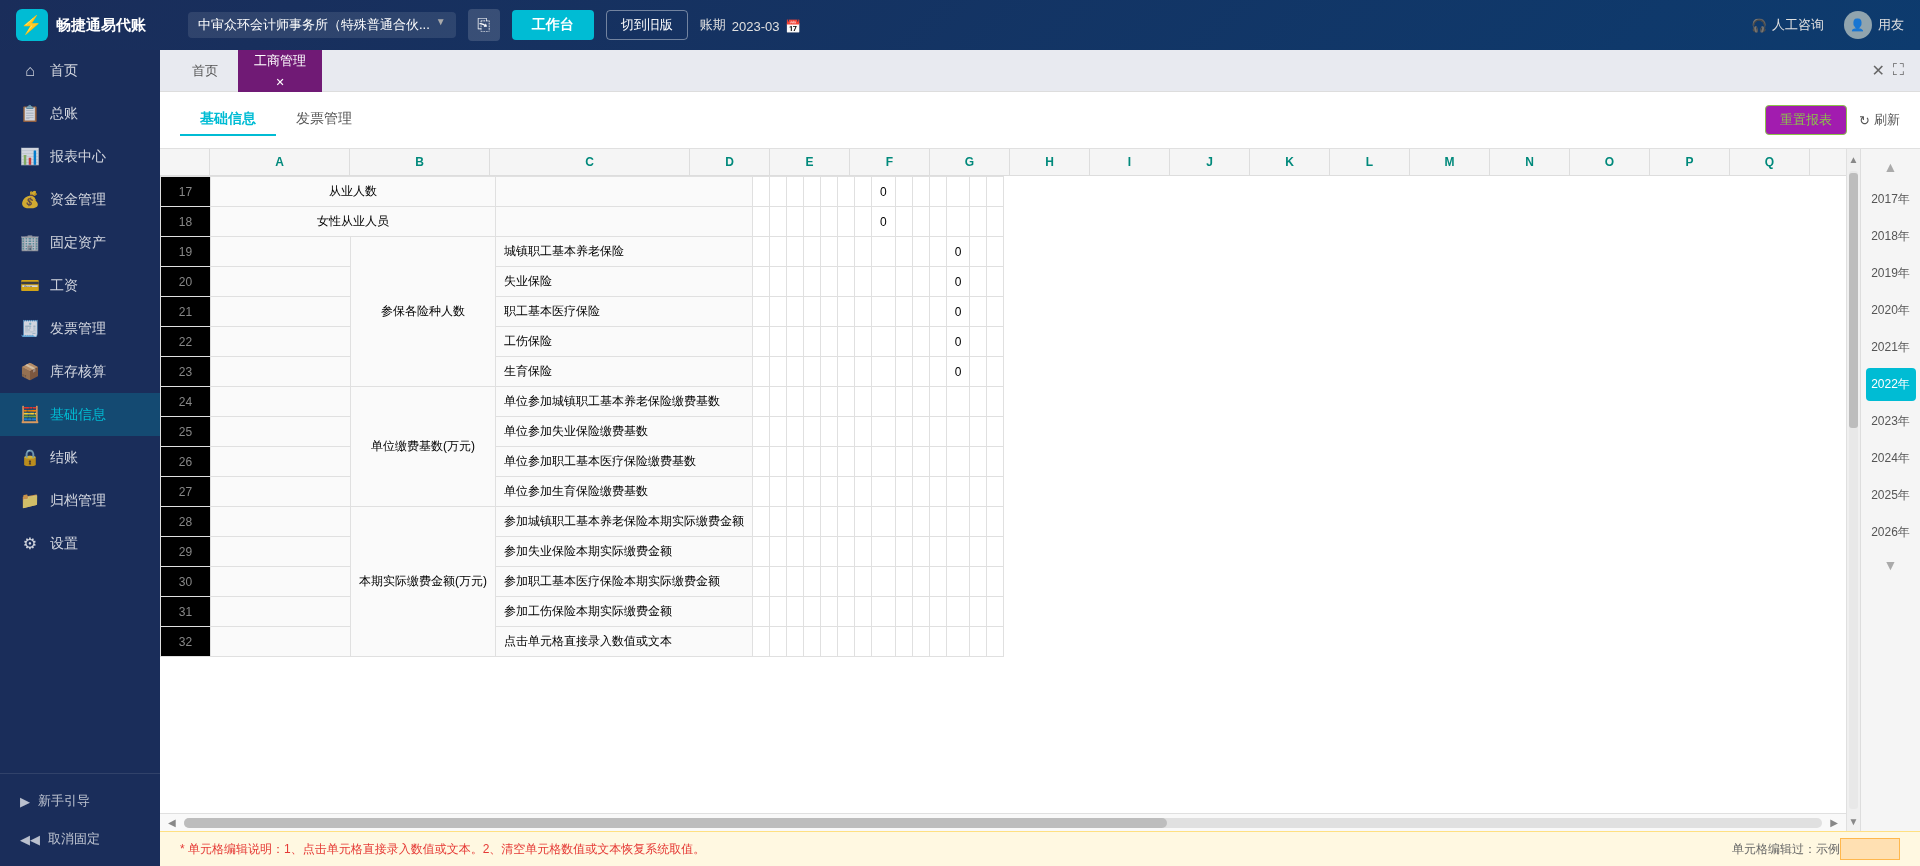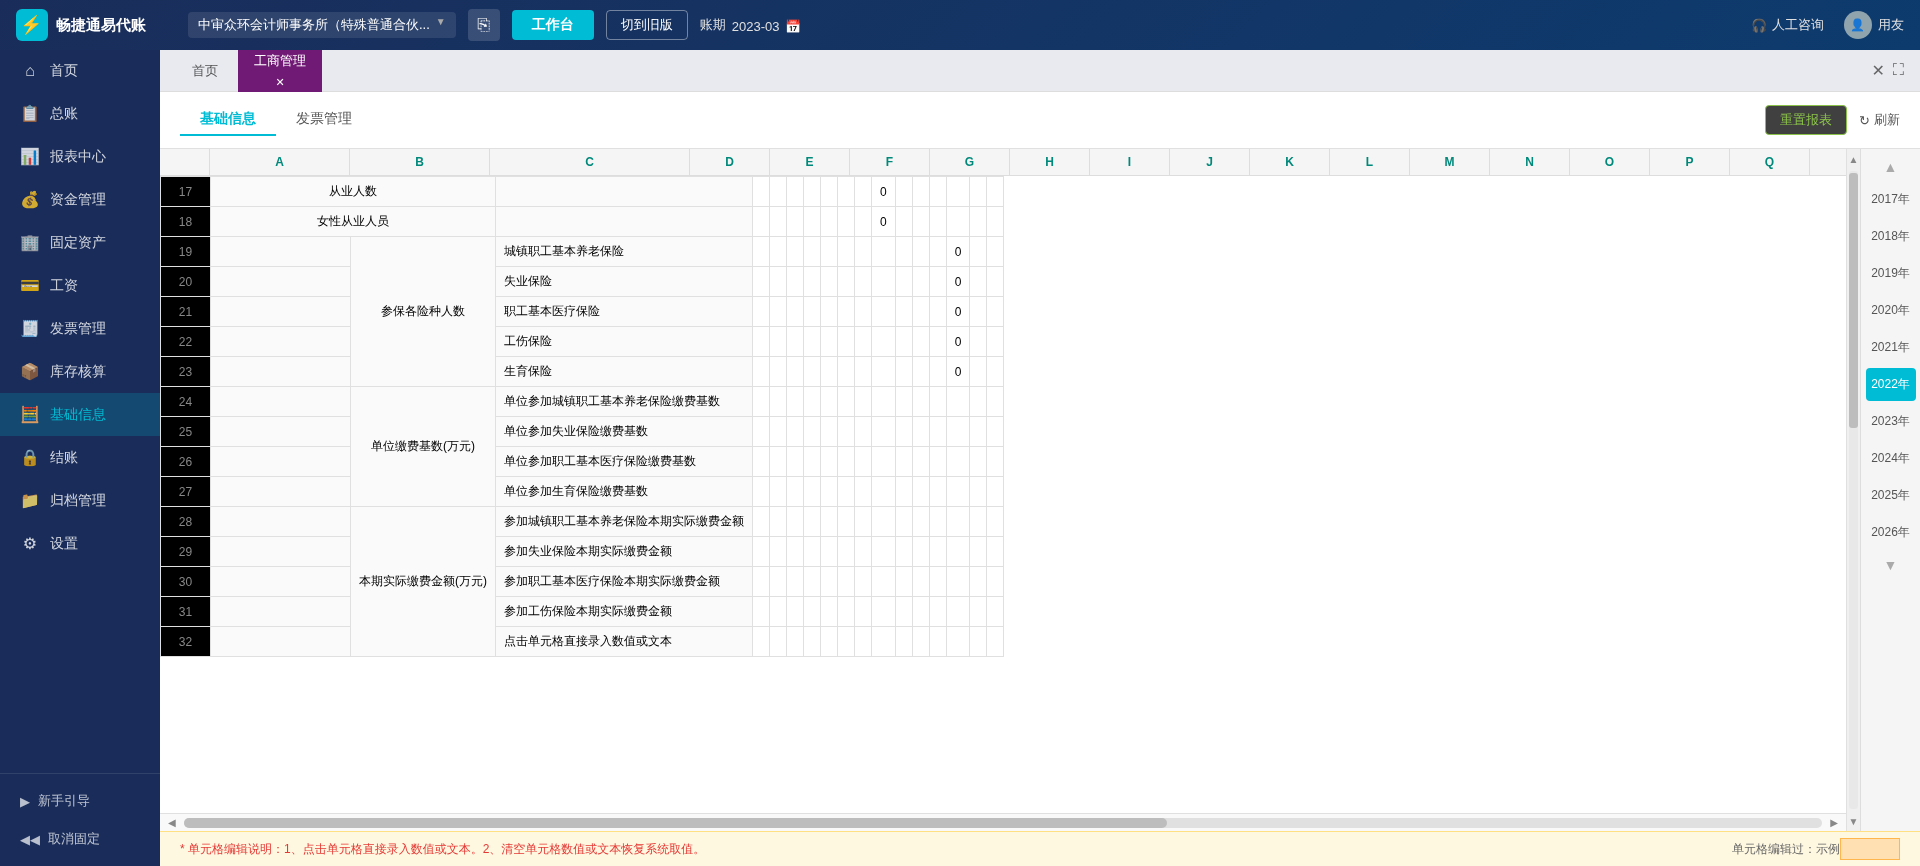--- a/index.html
+++ b/index.html
@@ -90,21 +90,21 @@
       padding: 12px 20px; background: white; border-bottom: 1px solid #e0e0e0;
     }
     .sub-tabs { display: flex; gap: 0; border-bottom: none; }
     .sub-tab {
       padding: 6px 20px; cursor: pointer; font-size: 14px;
       color: #555; border-bottom: 2px solid transparent;
     }
     .sub-tab.active { color: #00bcd4; border-bottom: 2px solid #00bcd4; font-weight: bold; }
     .toolbar-right { display: flex; align-items: center; gap: 12px; }
     .reset-btn {
-      border: 1px solid #8bc34a; color: #8bc34a; background: #404040;
+      border: 1px solid #8bc34a; color: #8bc34a; background: #a21caf;
       border-radius: 4px; padding: 5px 14px; cursor: pointer; font-size: 13px;
     }
     .refresh-btn {
       display: flex; align-items: center; gap: 4px;
       color: #555; cursor: pointer; font-size: 13px; background: none; border: none;
     }
 
     
     .spreadsheet-wrapper {
       flex: 1; display: flex; overflow: hidden; background: white;

